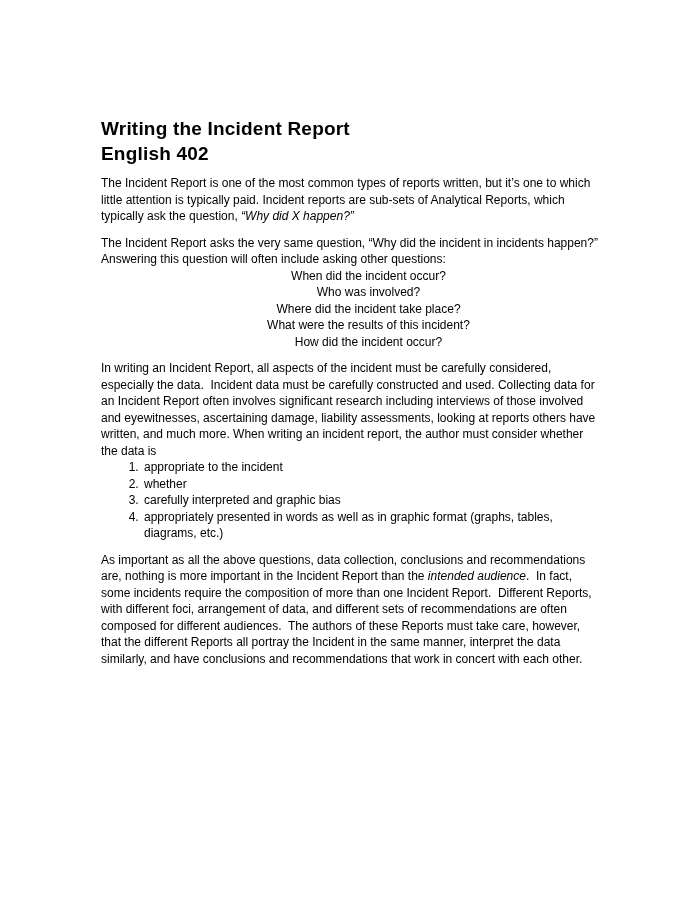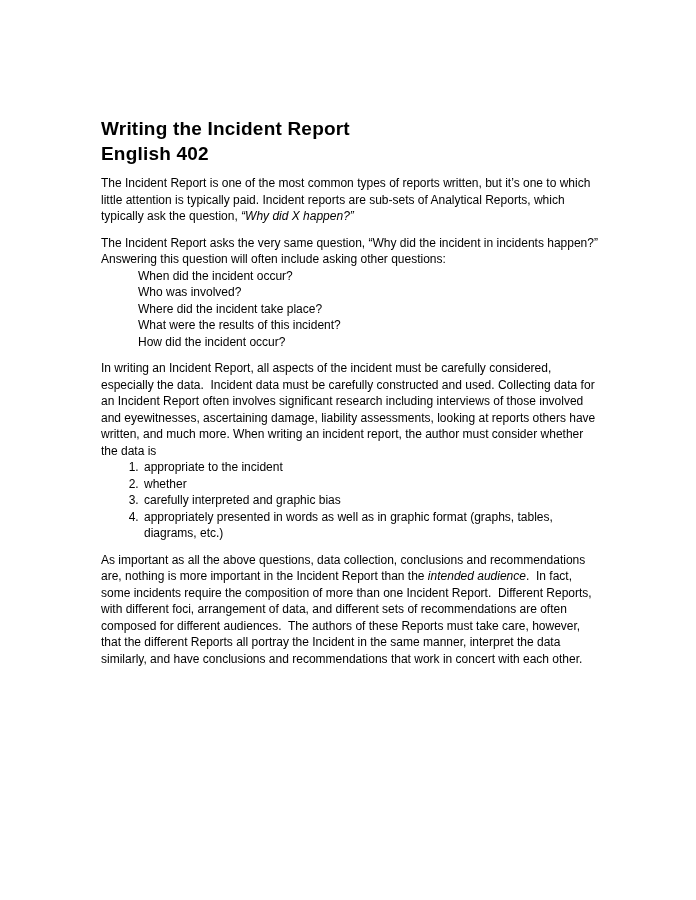--- a/index.html
+++ b/index.html
@@ -30,21 +30,21 @@
     width: 498px;
     font-size: 12px;
     line-height: 16.5px;
   }
   .doc-paragraph {
     margin: 0 0 10px 0;
     white-space: pre-wrap;
   }
   .doc-paragraph.attach { margin-bottom: 0; }
   .italic { font-style: italic; }
-  .tab-lines { margin: 0 0 10px 0; }
+  .tab-lines { margin: 0 0 10px 0; text-align: center; }
   .tab-line { padding-left: 37px; }
   ol.numbered {
     margin: 0 0 10px 0;
     padding-left: 41px;
     list-style: decimal outside;
   }
   ol.numbered li { padding-left: 2px; }
 </style>
 </head>
 <body>

